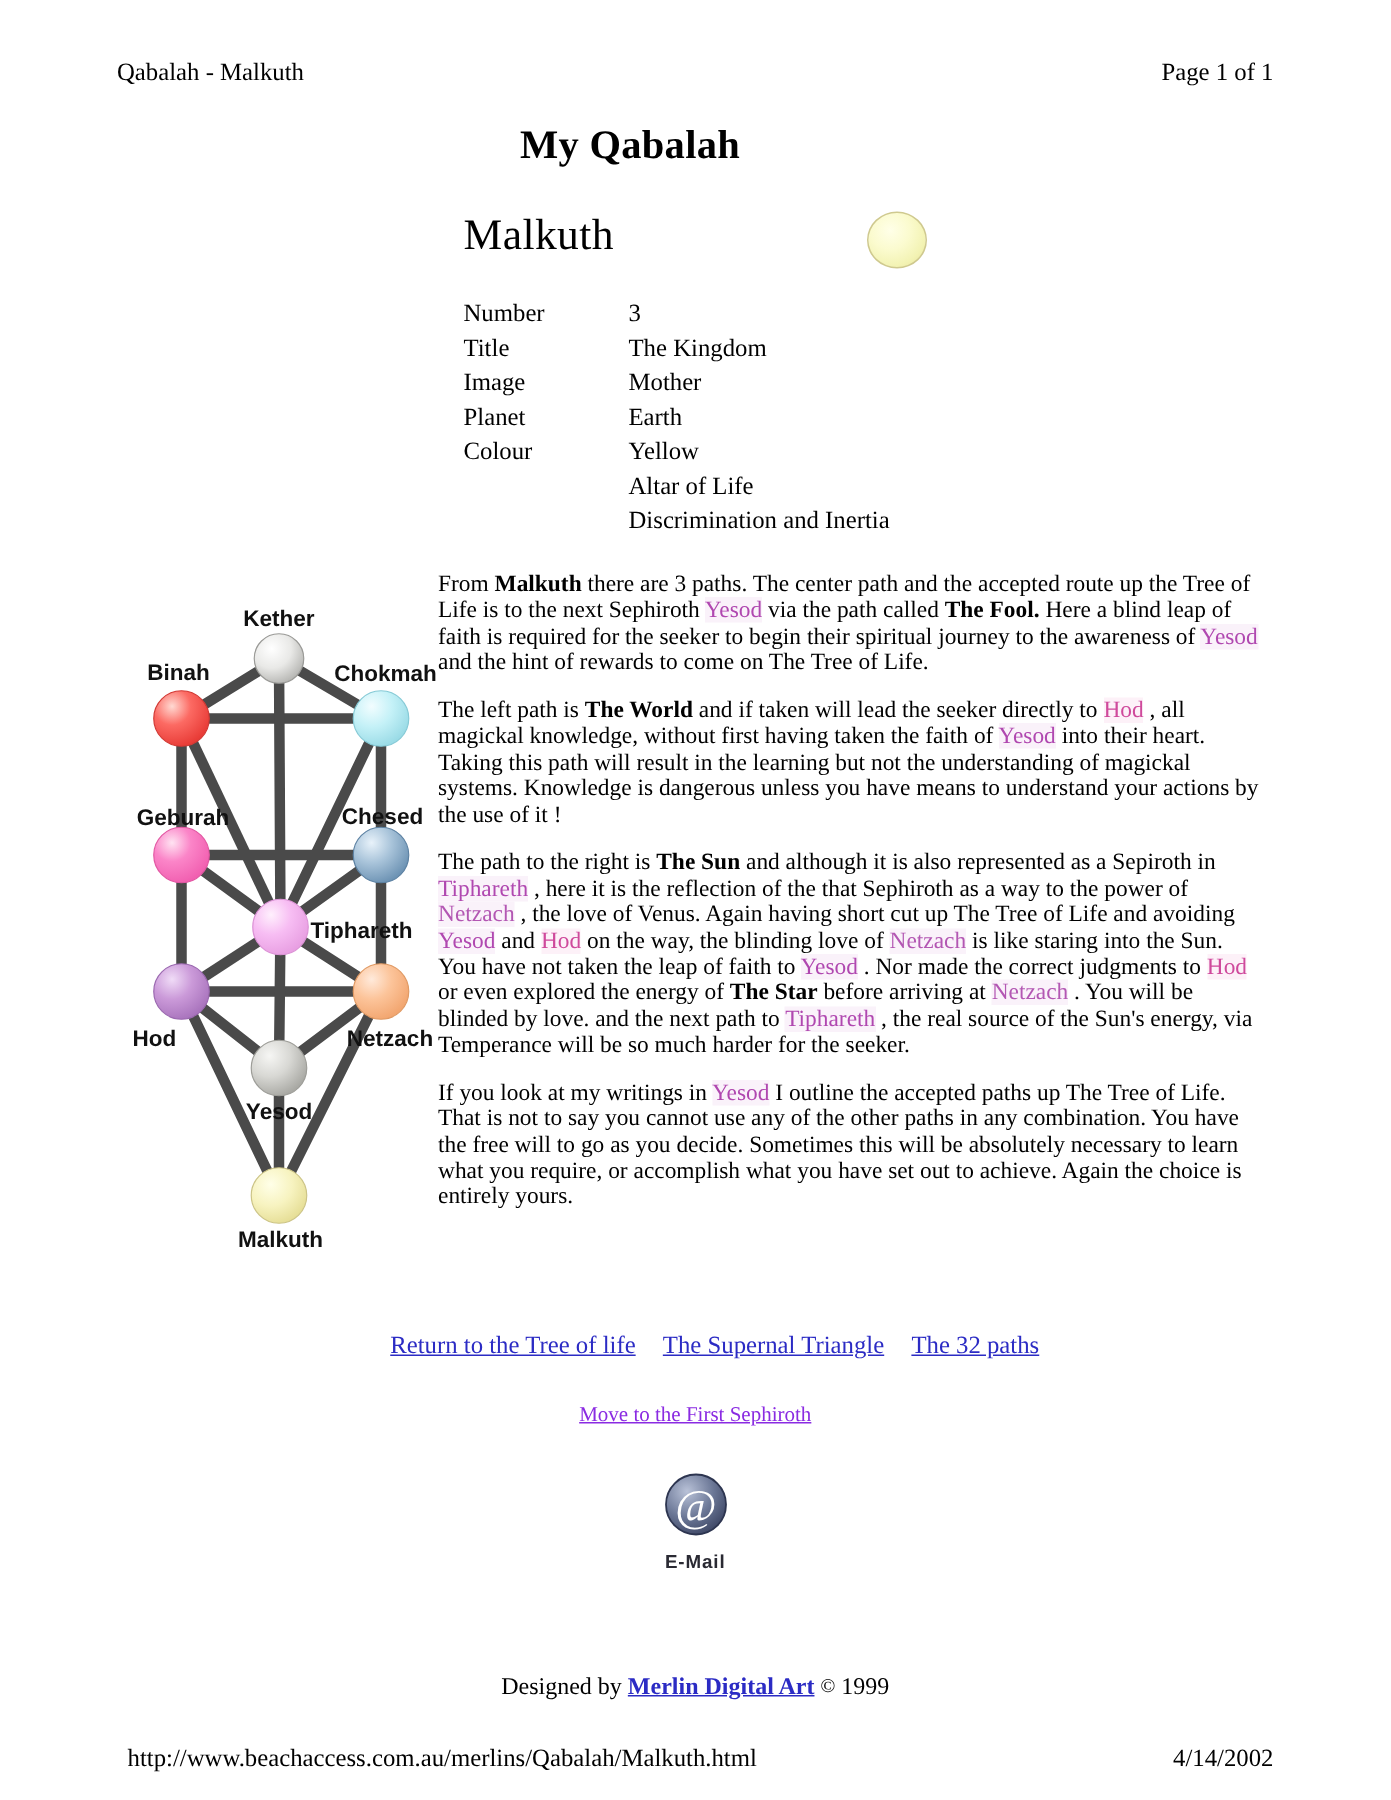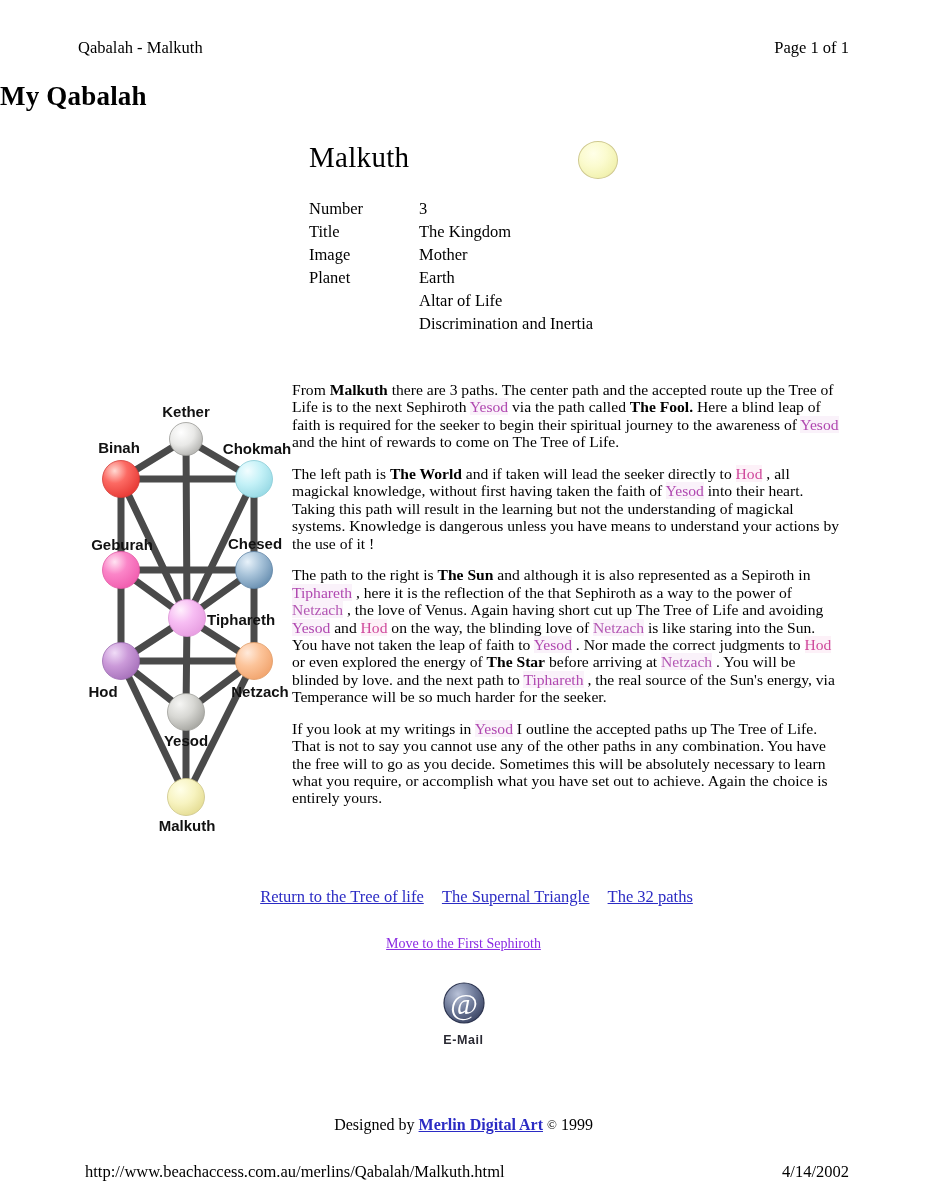--- a/index.html
+++ b/index.html
@@ -40,21 +40,21 @@
     align-items: flex-end;
     font-size: 16.5px;
   }
 
   
   .page-title {
     position: absolute;
     top: 81px;
     left: 0;
     width: 840px;
-    text-align: left;
+    text-align: center;
     font-size: 27px;
     font-weight: bold;
     letter-spacing: 0.2px;
   }
 
   .sephirah-heading {
     position: absolute;
     top: 141px;
     left: 309px;
     font-size: 29px;
@@ -208,20 +208,24 @@
       <td class="k">Title</td>
       <td class="v">The Kingdom</td>
     </tr>
     <tr>
       <td class="k">Image</td>
       <td class="v">Mother</td>
     </tr>
     <tr>
       <td class="k">Planet</td>
       <td class="v">Earth</td>
+    </tr>
+    <tr>
+      <td class="k">Colour</td>
+      <td class="v">Yellow</td>
     </tr>
     <tr>
       <td class="k"></td>
       <td class="v">Altar of Life</td>
     </tr>
     <tr>
       <td class="k"></td>
       <td class="v">Discrimination and Inertia</td>
     </tr>
   </tbody>

